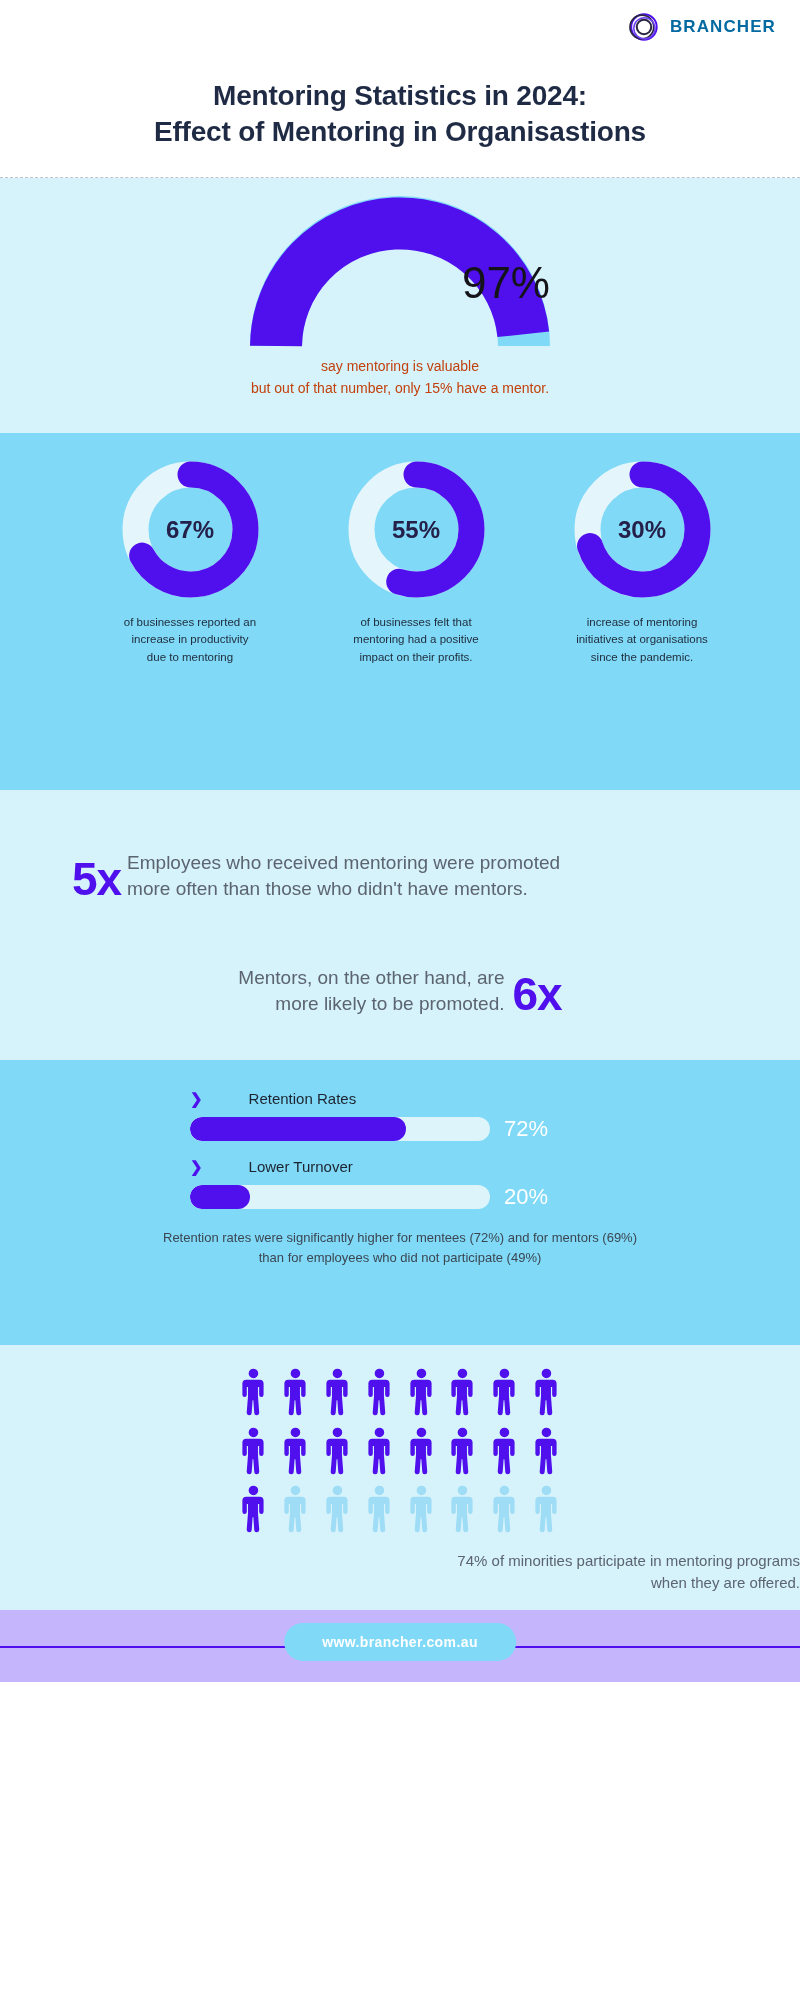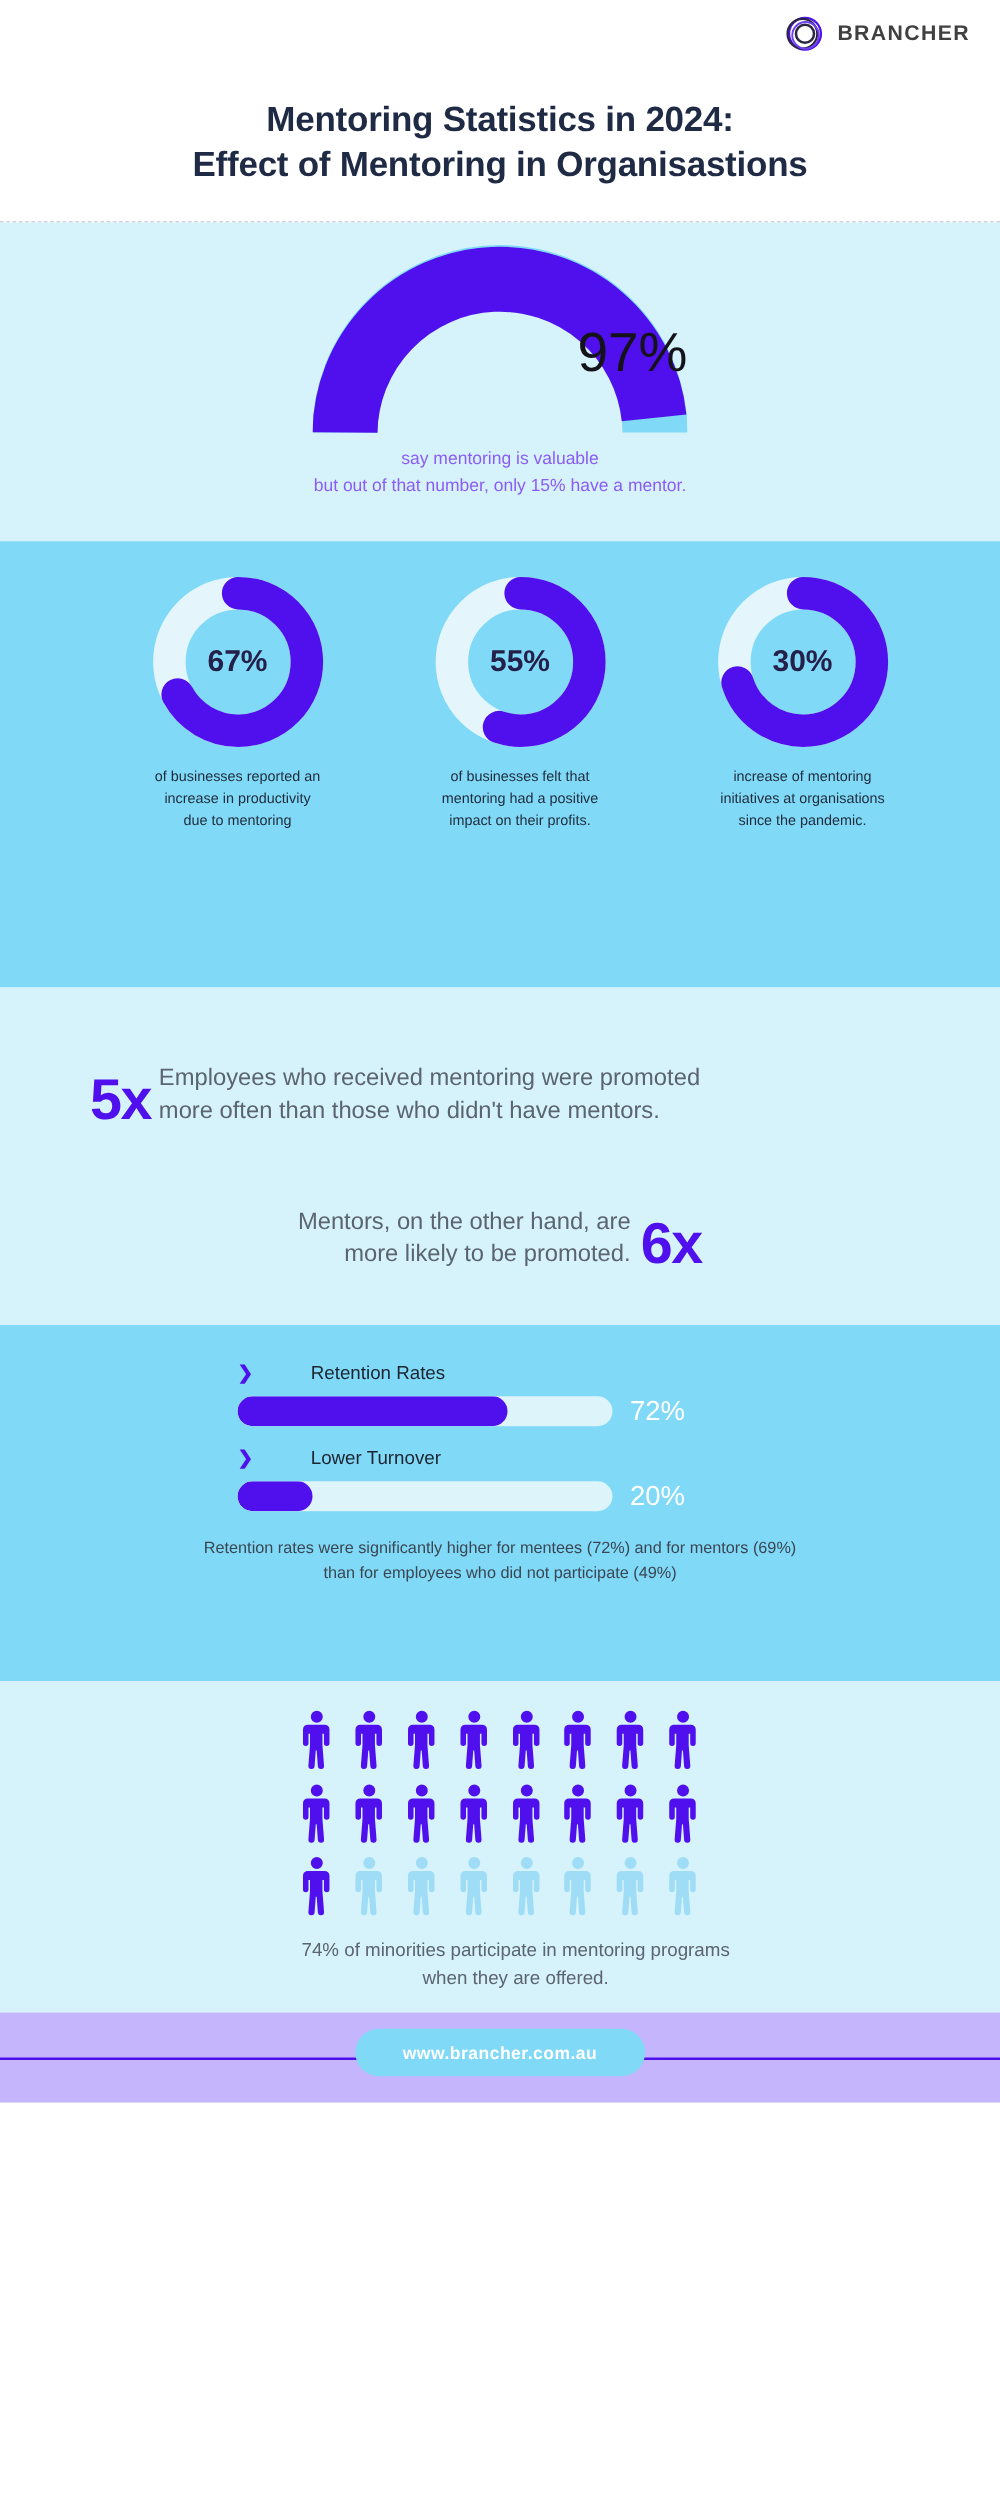--- a/index.html
+++ b/index.html
@@ -20,21 +20,21 @@
   .logo-row {
     position: absolute;
     top: 10px; right: 24px;
     display: flex; align-items: center; gap: 9px;
   }
   .logo-mark { width: 34px; height: 34px; display: block; }
   .logo-word {
     font-size: 17px;
     font-weight: bold;
     letter-spacing: 1.1px;
-    color: #404040;
+    color: #0369a1;
     font-family: "Liberation Sans", sans-serif;
   }
   .title-block {
     position: absolute;
     top: 78px; left: 0; width: 800px;
     text-align: center;
   }
   .title-line {
     font-size: 28px;
     font-weight: bold;
@@ -55,21 +55,21 @@
   
   .sec-gauge { height: 255px; position: relative; }
   .gauge-wrap {
     position: absolute; top: 18px; left: 50%;
     transform: translateX(-50%);
     width: 300px; height: 152px;
   }
   .gauge-caption {
     position: absolute; top: 178px; left: 0; width: 800px;
     text-align: center;
-    color: #8b5cf6;
+    color: #c2410c;
     font-size: 14px;
     line-height: 1.55;
   }
 
   
   .sec-donuts { height: 357px; position: relative; padding-left: 32px; }
   .donut-row {
     display: flex; justify-content: center; gap: 46px;
     padding-top: 24px;
   }
@@ -127,21 +127,21 @@
 
   
   .sec-people { height: 265px; position: relative; padding-top: 20px; }
   .people-grid {
     width: 330px; margin: 0 auto;
     display: grid; grid-template-columns: repeat(8, 1fr);
     gap: 7px 5px;
   }
   .person { width: 100%; display: block; }
   .people-caption {
-    margin-top: 16px; text-align: center;
+    margin-top: 16px; text-align: right;
     font-size: 15px; color: #5b6470; line-height: 1.5; padding-left: 25px;
   }
 
   
   .footer { height: 72px; background: #c4b5fd; position: relative; }
   .footer-rule {
     position: absolute; top: 36px; left: 0; width: 800px;
     border-top: 2px solid #4f10ed;
   }
   .footer-pill {

